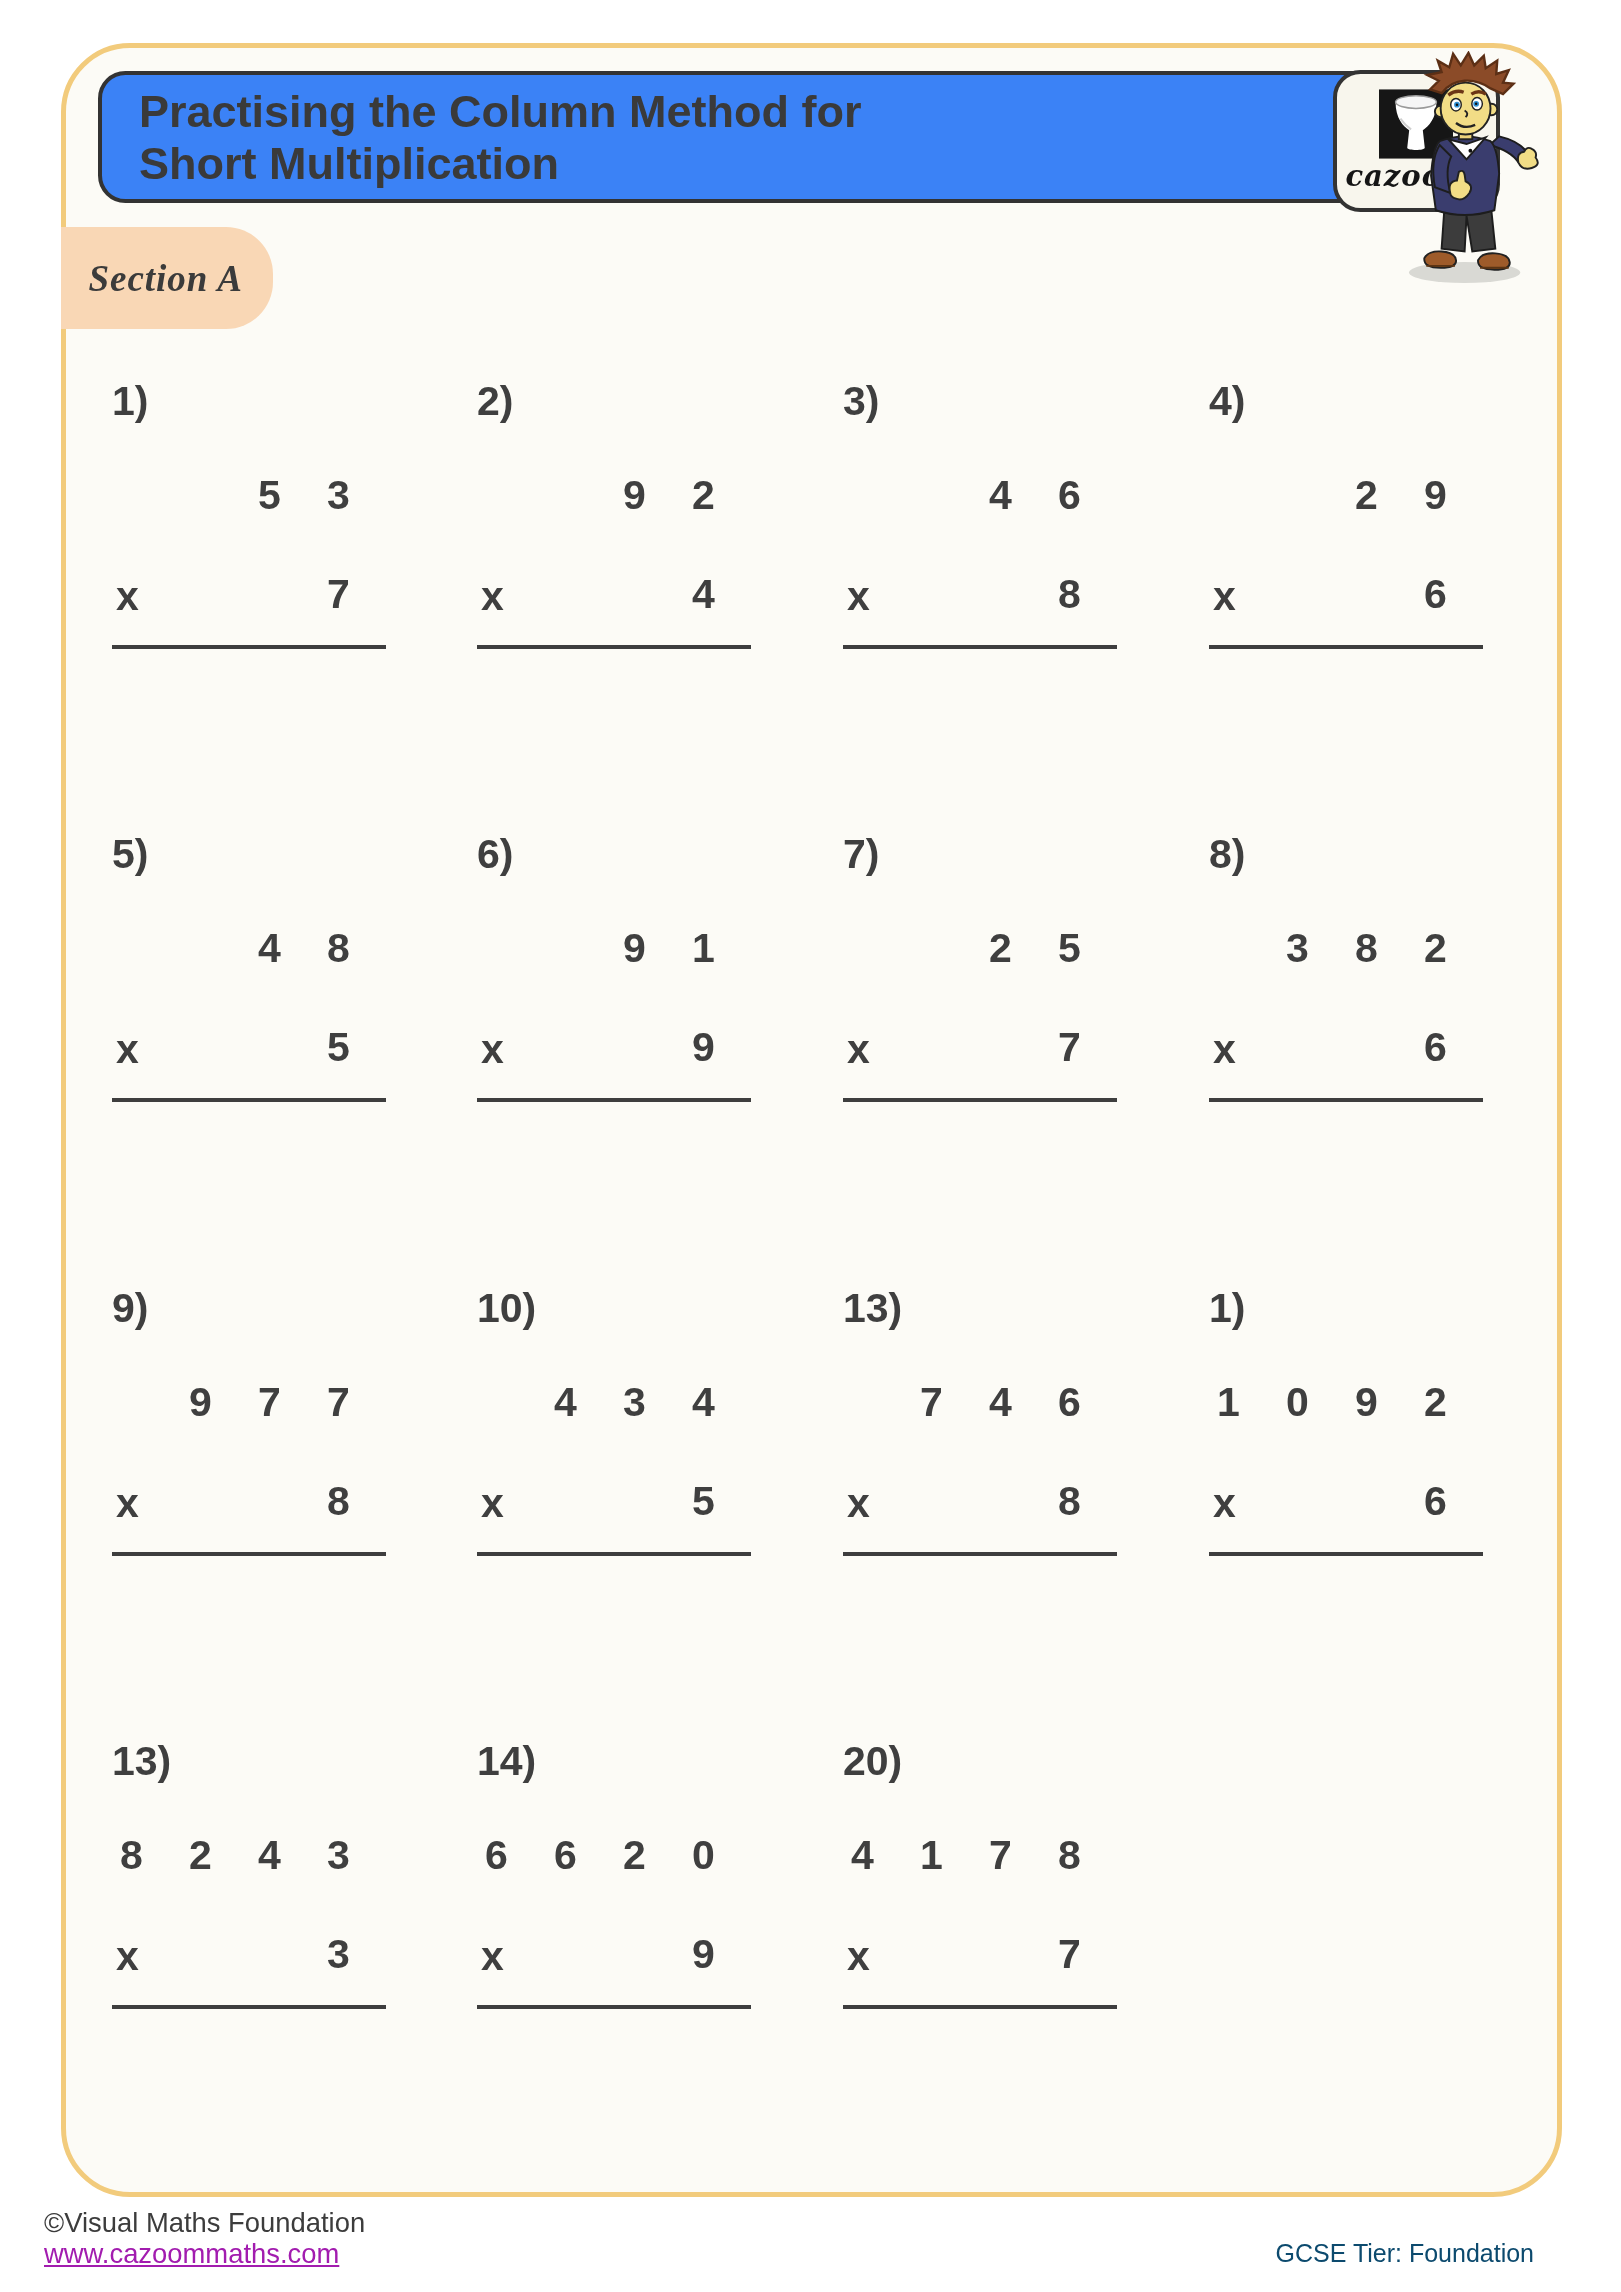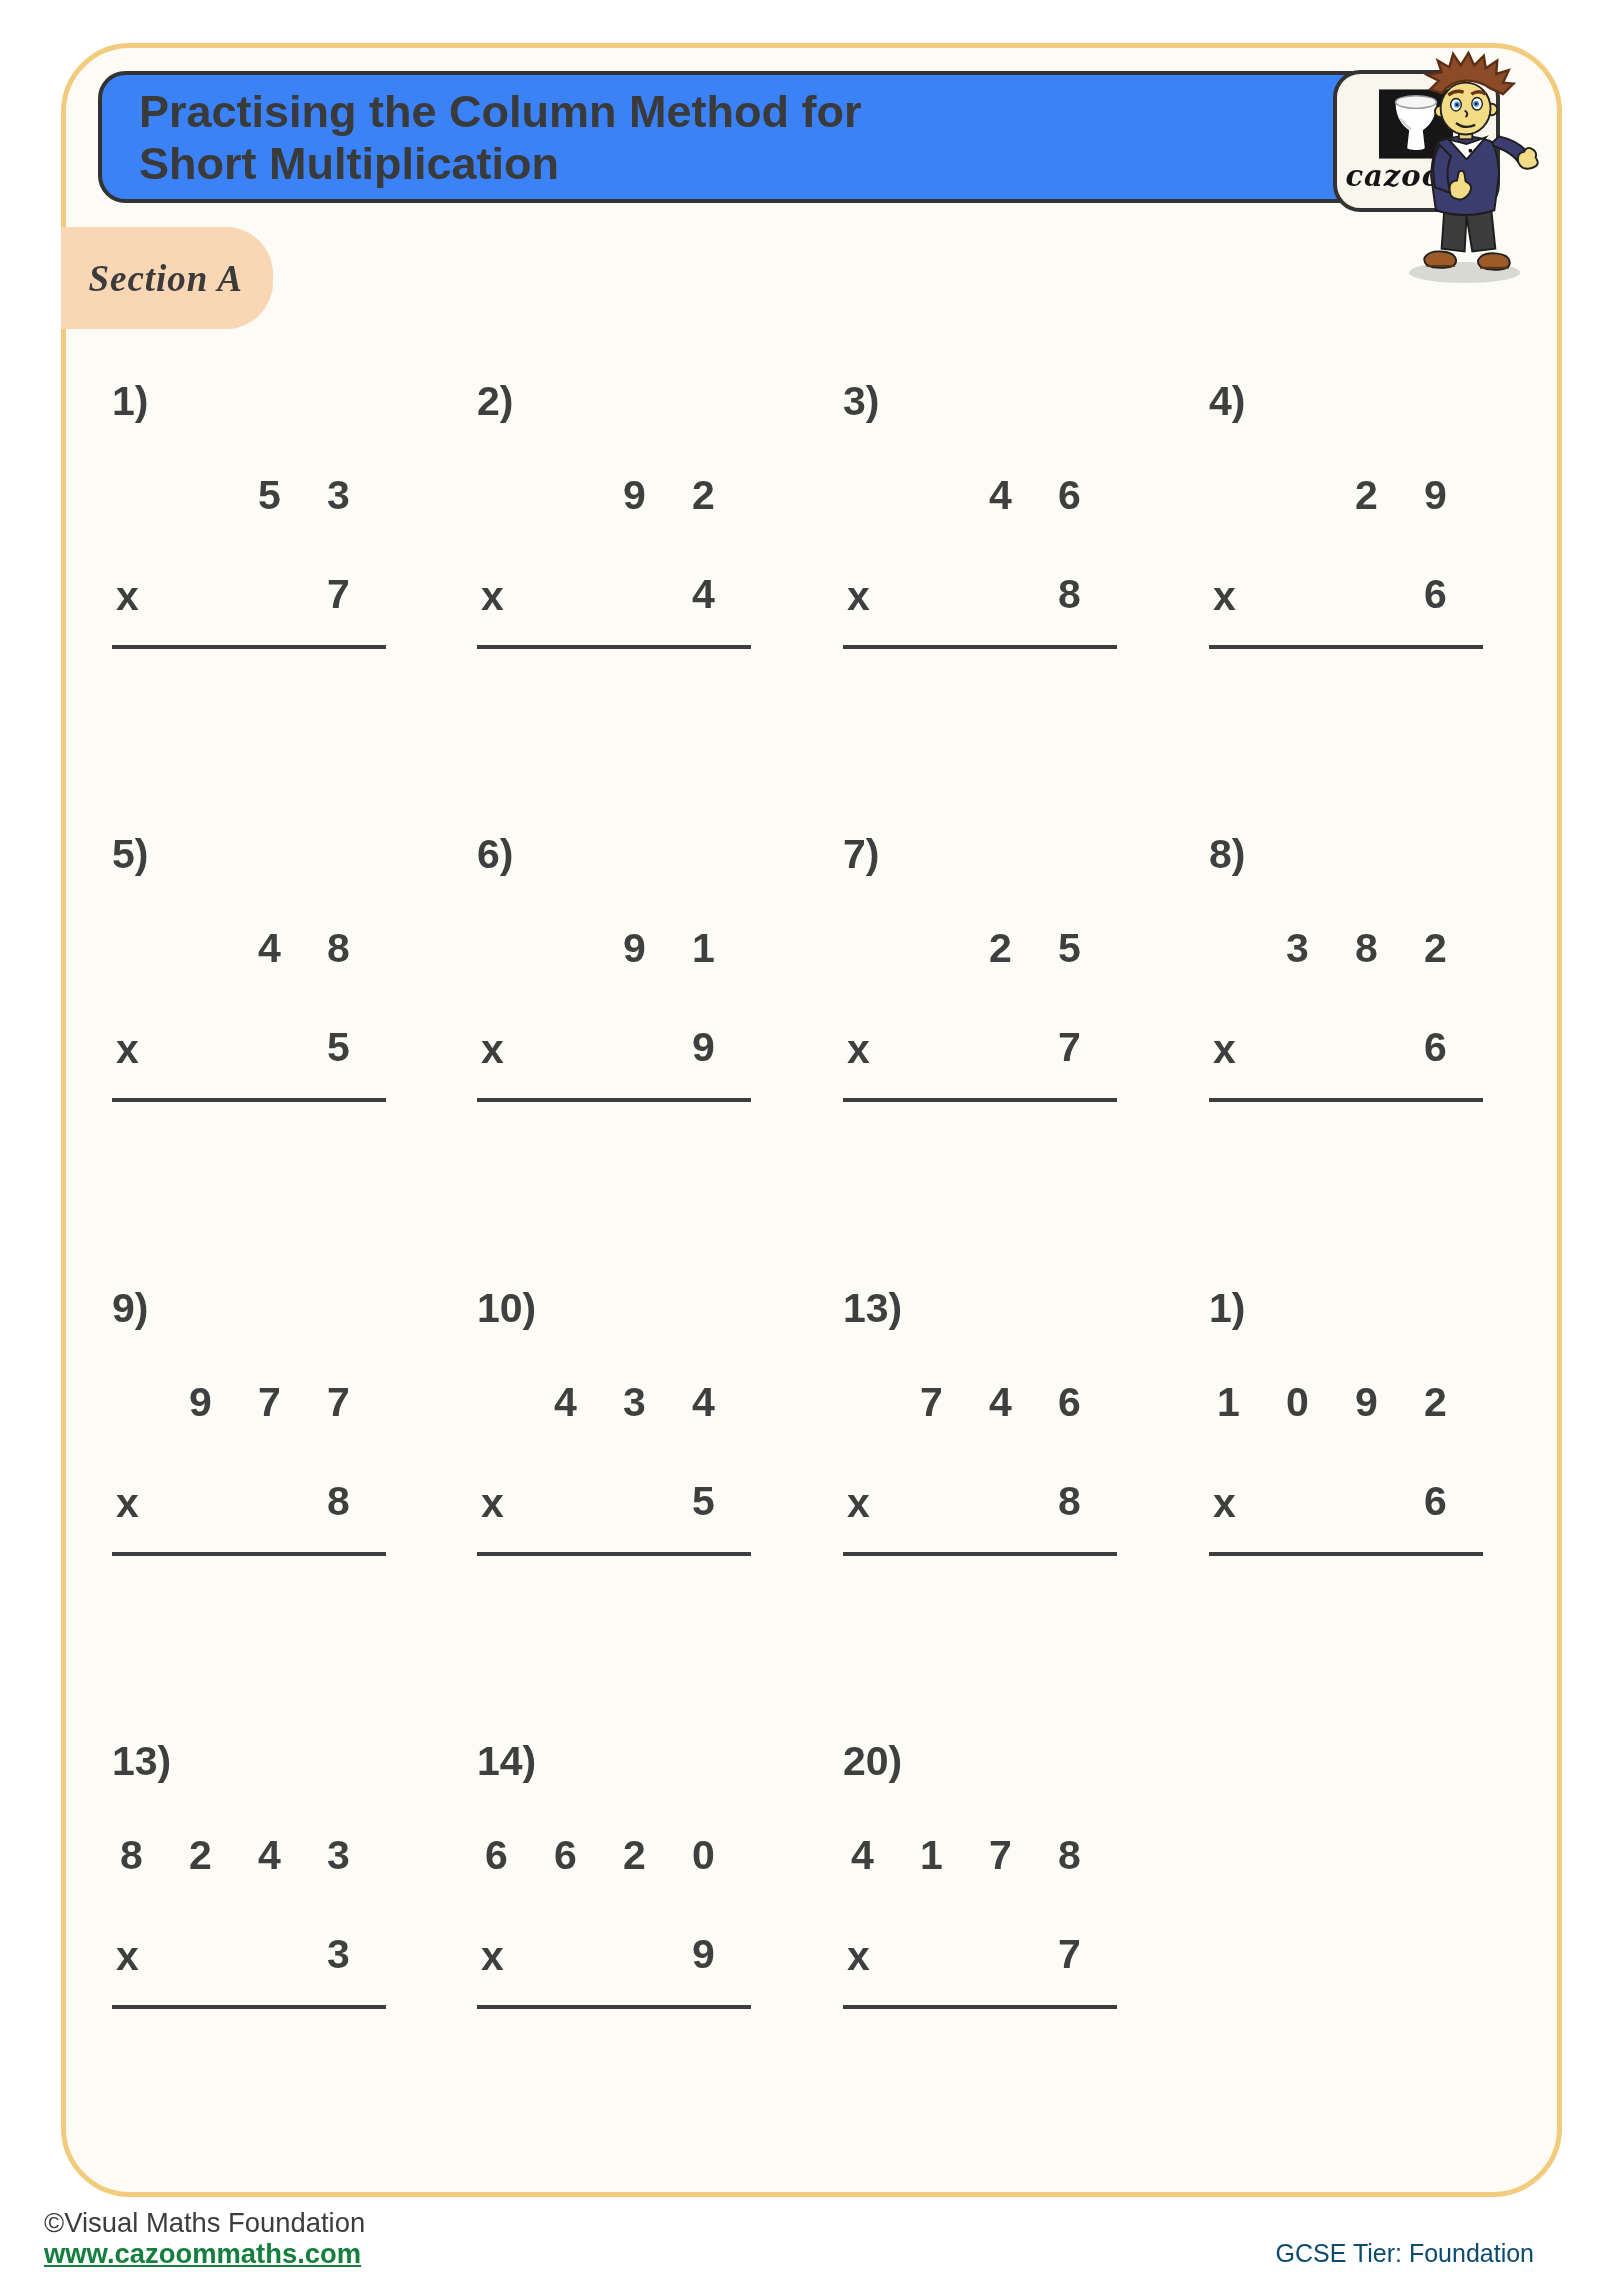--- a/index.html
+++ b/index.html
@@ -68,21 +68,21 @@
   .p-x{
     position:absolute;left:3.9px;top:195px;
     font-size:41px;font-weight:bold;color:#3F3F3F;
   }
   .p-line{
     position:absolute;top:267px;left:0;width:274px;height:0;
     border-top:4.9px solid #3E3E3E;
   }
   
   .footer-left{position:absolute;left:44px;top:2207px;font-size:27.4px;line-height:31px;color:#3C3C3C;z-index:2;}
-  .footer-link{color:#15803d;text-decoration:underline;cursor:pointer;font-weight:bold;}
+  .footer-link{color:#a21caf;text-decoration:underline;cursor:pointer;}
   .footer-center{position:absolute;left:0;top:2207px;width:1621px;text-align:center;font-size:27.4px;line-height:31px;color:#3C3C3C;z-index:2;}
   .footer-right{position:absolute;right:87px;top:2239px;font-size:25px;color:#0c4a6e;z-index:2;}
   
   .mascot{position:absolute;left:1394px;top:51px;width:147px;height:235px;z-index:3;}
 </style>
 </head>
 <body>
 
 <div id="page">
 

